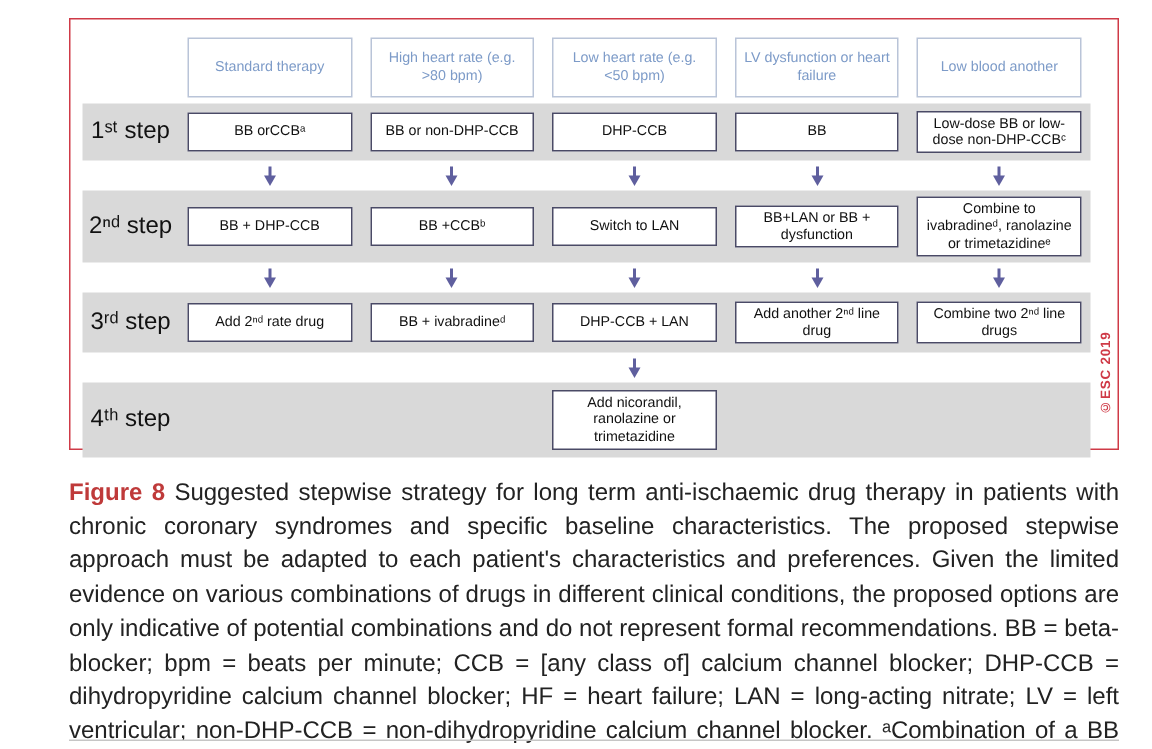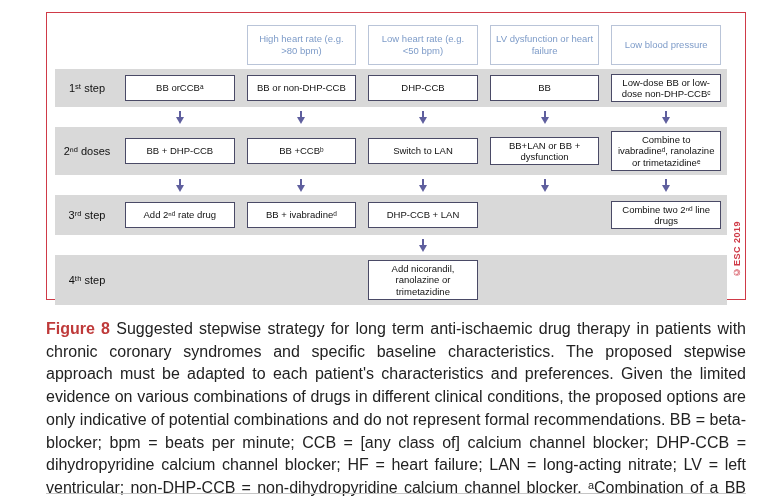--- a/index.html
+++ b/index.html
@@ -36,21 +36,21 @@
     border: 1px solid #b9c4d8; background: #fff;
     color: var(--header-blue, #7d9bc8);
     font-size: 9.5px; line-height: 1.25; text-align: center; padding: 2px 4px;
   }
   .box {
     width: calc(100% - 12px); min-height: 26px;
     display: flex; align-items: center; justify-content: center;
     border: 1px solid var(--box-border, #4a4a66); background: #fff;
     color: #111; font-size: 9.5px; line-height: 1.2; text-align: center; padding: 2px 4px;
   }
-  .step-label { font-size: 11px; color: #111; white-space: nowrap; }
+  .step-label { font-size: 16px; color: #111; white-space: nowrap; }
 
   .esc {
     position: absolute; right: 3px; bottom: 22px;
     writing-mode: vertical-rl; transform: rotate(180deg);
     font-size: 9px; font-weight: bold; letter-spacing: 0.5px;
     color: var(--esc-red, #cf3a47);
   }
 
   .arrow { position: relative; width: 10px; height: 13px; }
   .arrow::before {
@@ -76,31 +76,34 @@
 </style>
 </head>
 <body>
 
 <div class="page">
 
   <div class="figure-panel">
 
     <div class="grid header-row">
       <div class="cell c0"></div>
+      <div class="cell c1">
+          <div class="hbox">Standard therapy</div>
+        </div>
       <div class="cell c2">
           <div class="hbox">High heart rate (e.g. &gt;80 bpm)</div>
         </div>
       <div class="cell c3">
           <div class="hbox">Low heart rate (e.g. &lt;50 bpm)</div>
         </div>
       <div class="cell c4">
           <div class="hbox">LV dysfunction or heart failure</div>
         </div>
       <div class="cell c5">
-          <div class="hbox">Low blood pressure</div>
+          <div class="hbox">Low blood another</div>
         </div>
     </div>
 
     <div class="grid band row-1">
       <div class="cell c0">
           <span class="step-label">1ˢᵗ step</span>
         </div>
       <div class="cell c1">
           <div class="box">BB orCCBᵃ</div>
         </div>
@@ -131,21 +134,21 @@
       <div class="cell c4">
           <span class="arrow"></span>
         </div>
       <div class="cell c5">
           <span class="arrow"></span>
         </div>
     </div>
 
     <div class="grid band row-2">
       <div class="cell c0">
-          <span class="step-label">2ⁿᵈ doses</span>
+          <span class="step-label">2ⁿᵈ step</span>
         </div>
       <div class="cell c1">
           <div class="box">BB + DHP-CCB</div>
         </div>
       <div class="cell c2">
           <div class="box">BB +CCBᵇ</div>
         </div>
       <div class="cell c3">
           <div class="box">Switch to LAN</div>
         </div>
@@ -180,20 +183,23 @@
           <span class="step-label">3ʳᵈ step</span>
         </div>
       <div class="cell c1">
           <div class="box">Add 2ⁿᵈ rate drug</div>
         </div>
       <div class="cell c2">
           <div class="box">BB + ivabradineᵈ</div>
         </div>
       <div class="cell c3">
           <div class="box">DHP-CCB + LAN</div>
+        </div>
+      <div class="cell c4">
+          <div class="box">Add another 2ⁿᵈ line drug</div>
         </div>
       <div class="cell c5">
           <div class="box">Combine two 2ⁿᵈ line drugs</div>
         </div>
     </div>
 
     <div class="grid arrow-row">
       <div class="cell c3">
           <span class="arrow"></span>
         </div>

